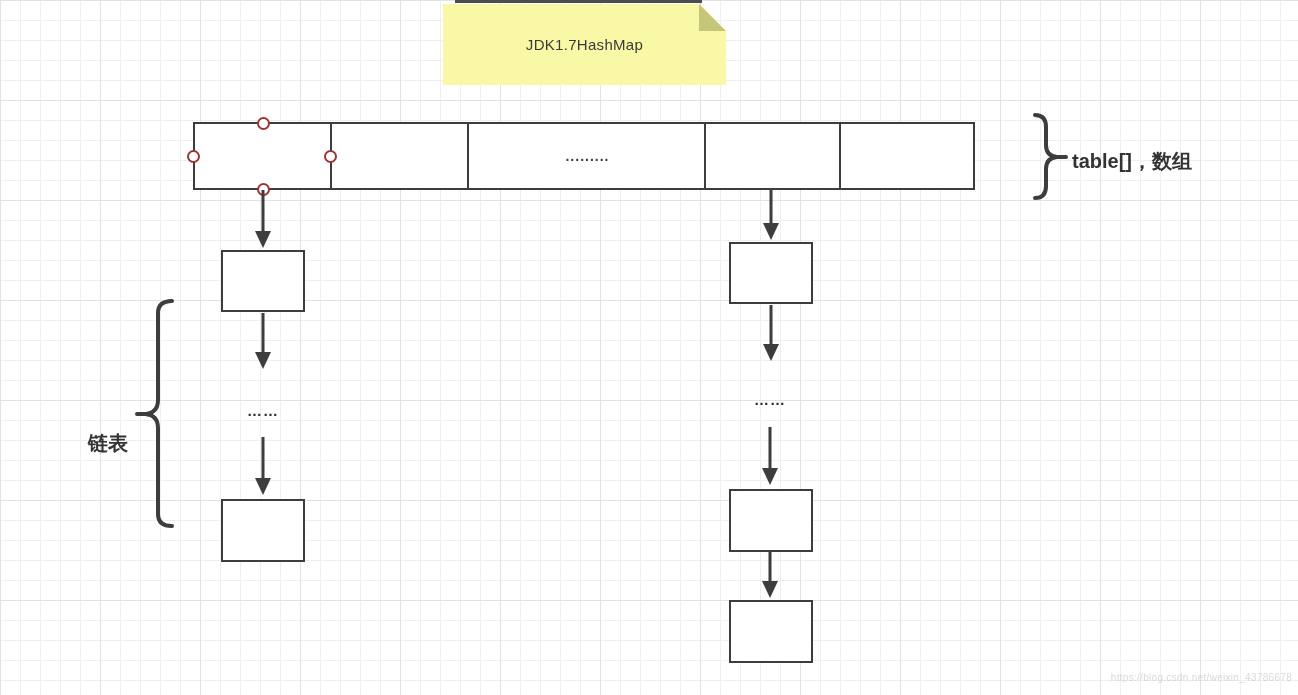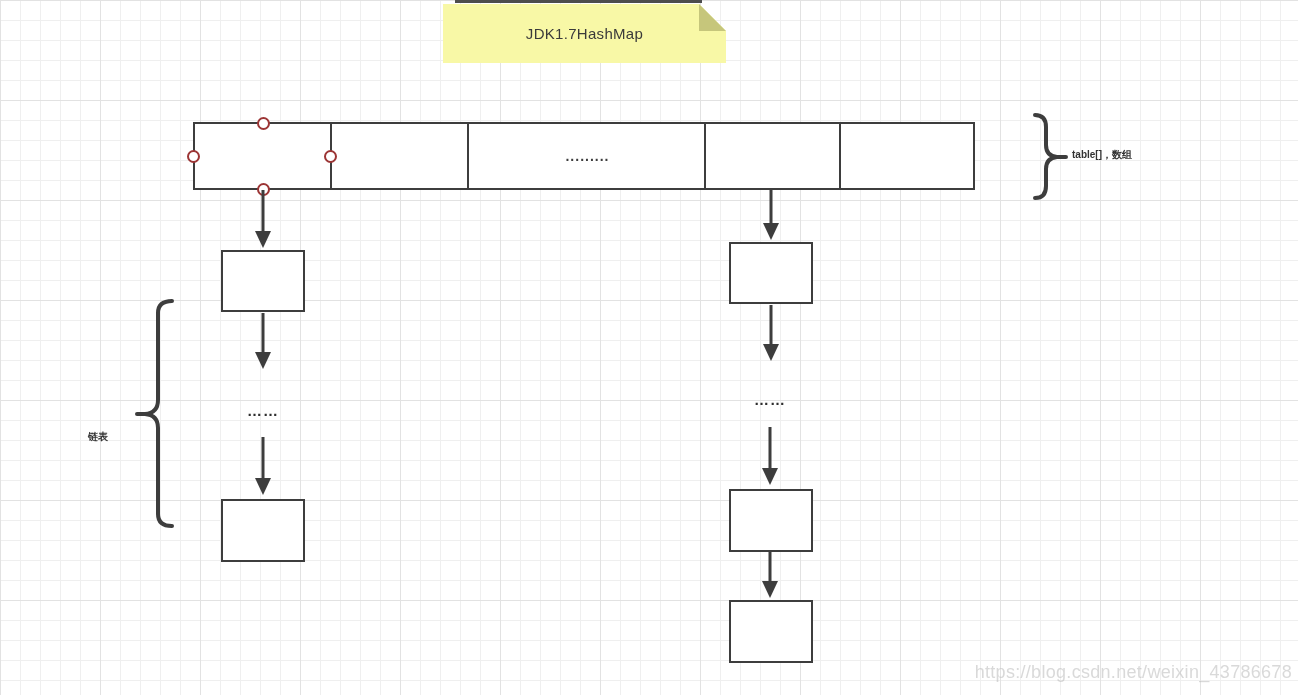--- a/index.html
+++ b/index.html
@@ -14,21 +14,21 @@
       linear-gradient(90deg, #e2e2e2 1px, transparent 1px),
       linear-gradient(#efefef 1px, transparent 1px),
       linear-gradient(90deg, #efefef 1px, transparent 1px);
     background-size:100px 100px,100px 100px,20px 20px,20px 20px;
   }
   .abs{position:absolute;}
   
   .top-bar{left:455px;top:0;width:247px;height:3px;background:#4d4d4d;}
   
   .note{
-    left:443px;top:4px;width:283px;height:59px;
+    left:443px;top:4px;width:283px;height:81px;
     background:#f8f8a6;
     clip-path:polygon(0 0, calc(100% - 27px) 0, 100% 27px, 100% 100%, 0 100%);
     display:flex;align-items:center;justify-content:center;
   }
   .note-fold{
     right:0;top:0;width:27px;height:27px;
     background:#c6c67b;
     clip-path:polygon(0 0, 100% 100%, 0 100%);
   }
   .note-title{font-size:15px;color:#3a3a3a;letter-spacing:.3px;}
@@ -59,27 +59,27 @@
     border-left:8px solid transparent;border-right:8px solid transparent;
     border-top:17px solid #3d3d3d;
   }
   
   .chain-dots{
     width:84px;height:24px;text-align:center;
     font-size:15px;font-weight:bold;color:#2e2e2e;letter-spacing:1px;line-height:18px;
   }
   
   .brace-svg{left:0;top:0;width:1298px;height:695px;pointer-events:none;}
-  .label-bold{font-size:10px;font-weight:bold;color:#333;white-space:nowrap;}
+  .label-bold{font-size:20px;font-weight:bold;color:#333;white-space:nowrap;}
   .label-array{left:1072px;top:148px;}
   .label-list{left:88px;top:430px;}
   
   .watermark{
     right:6px;bottom:12px;
-    font-size:18px;color:rgba(185,185,185,.55);letter-spacing:.3px;
+    font-size:10px;color:rgba(185,185,185,.55);letter-spacing:.3px;
   }
 </style>
 </head>
 <body>
 
 <div class="canvas">
 
   <div class="abs top-bar"></div>
 
   <div class="abs note">

